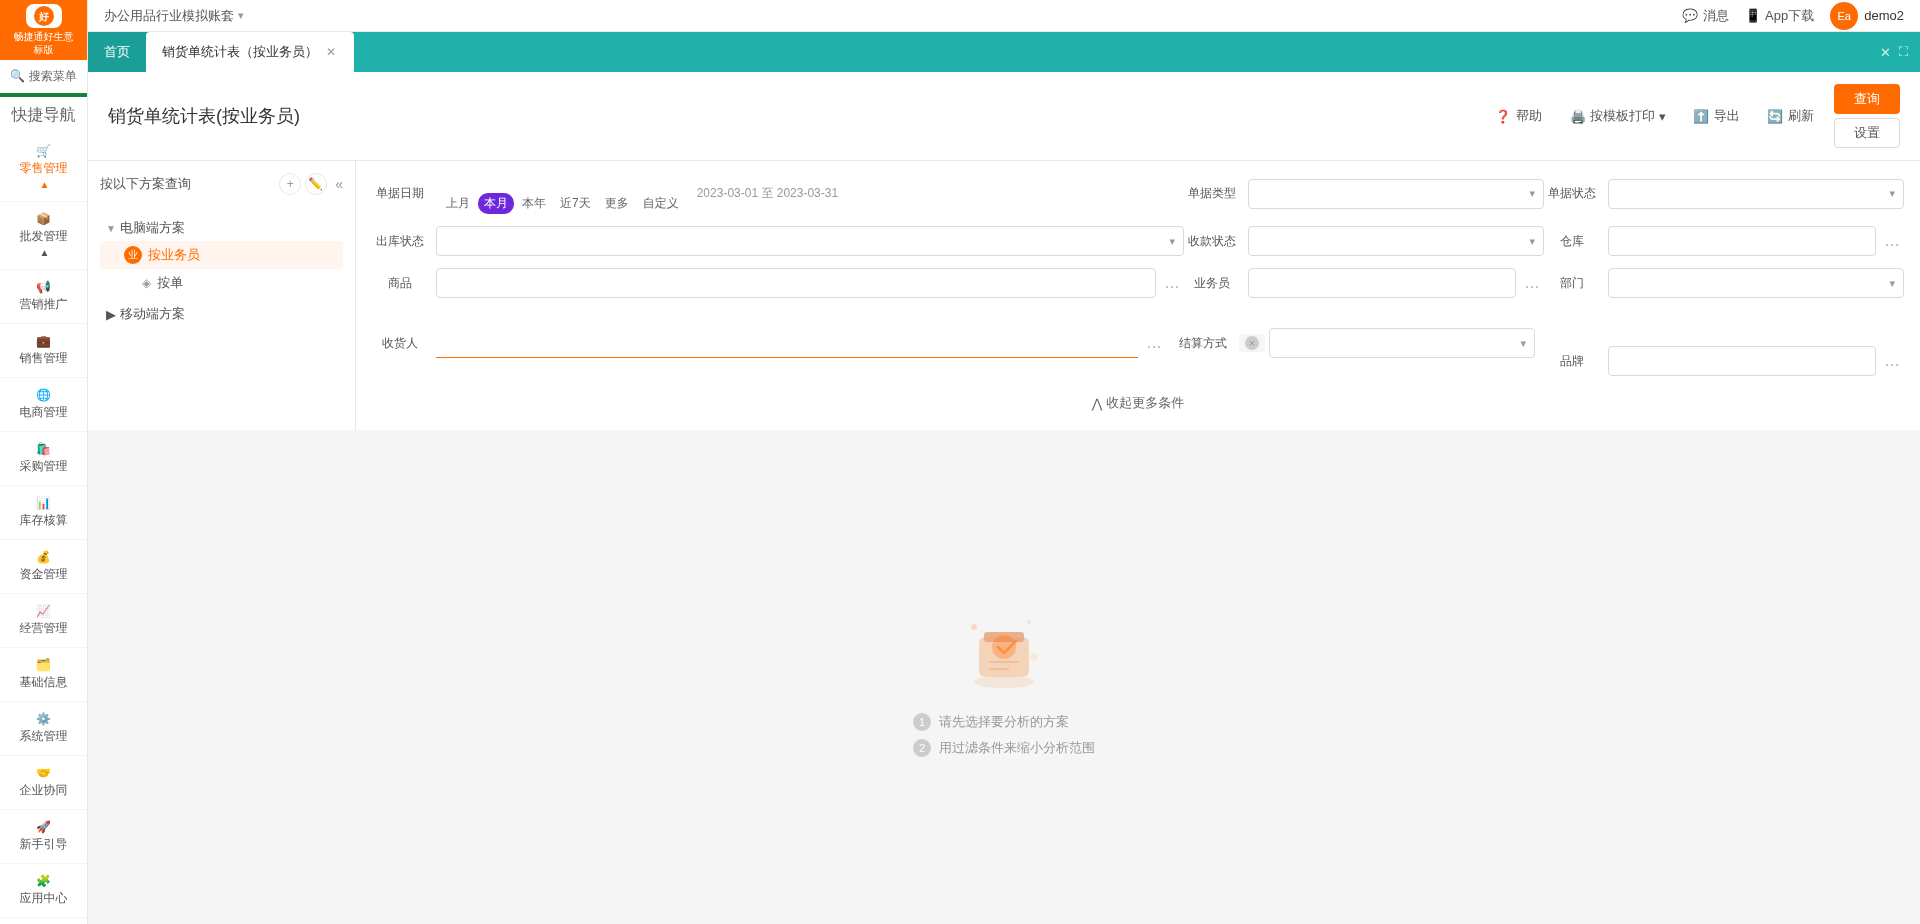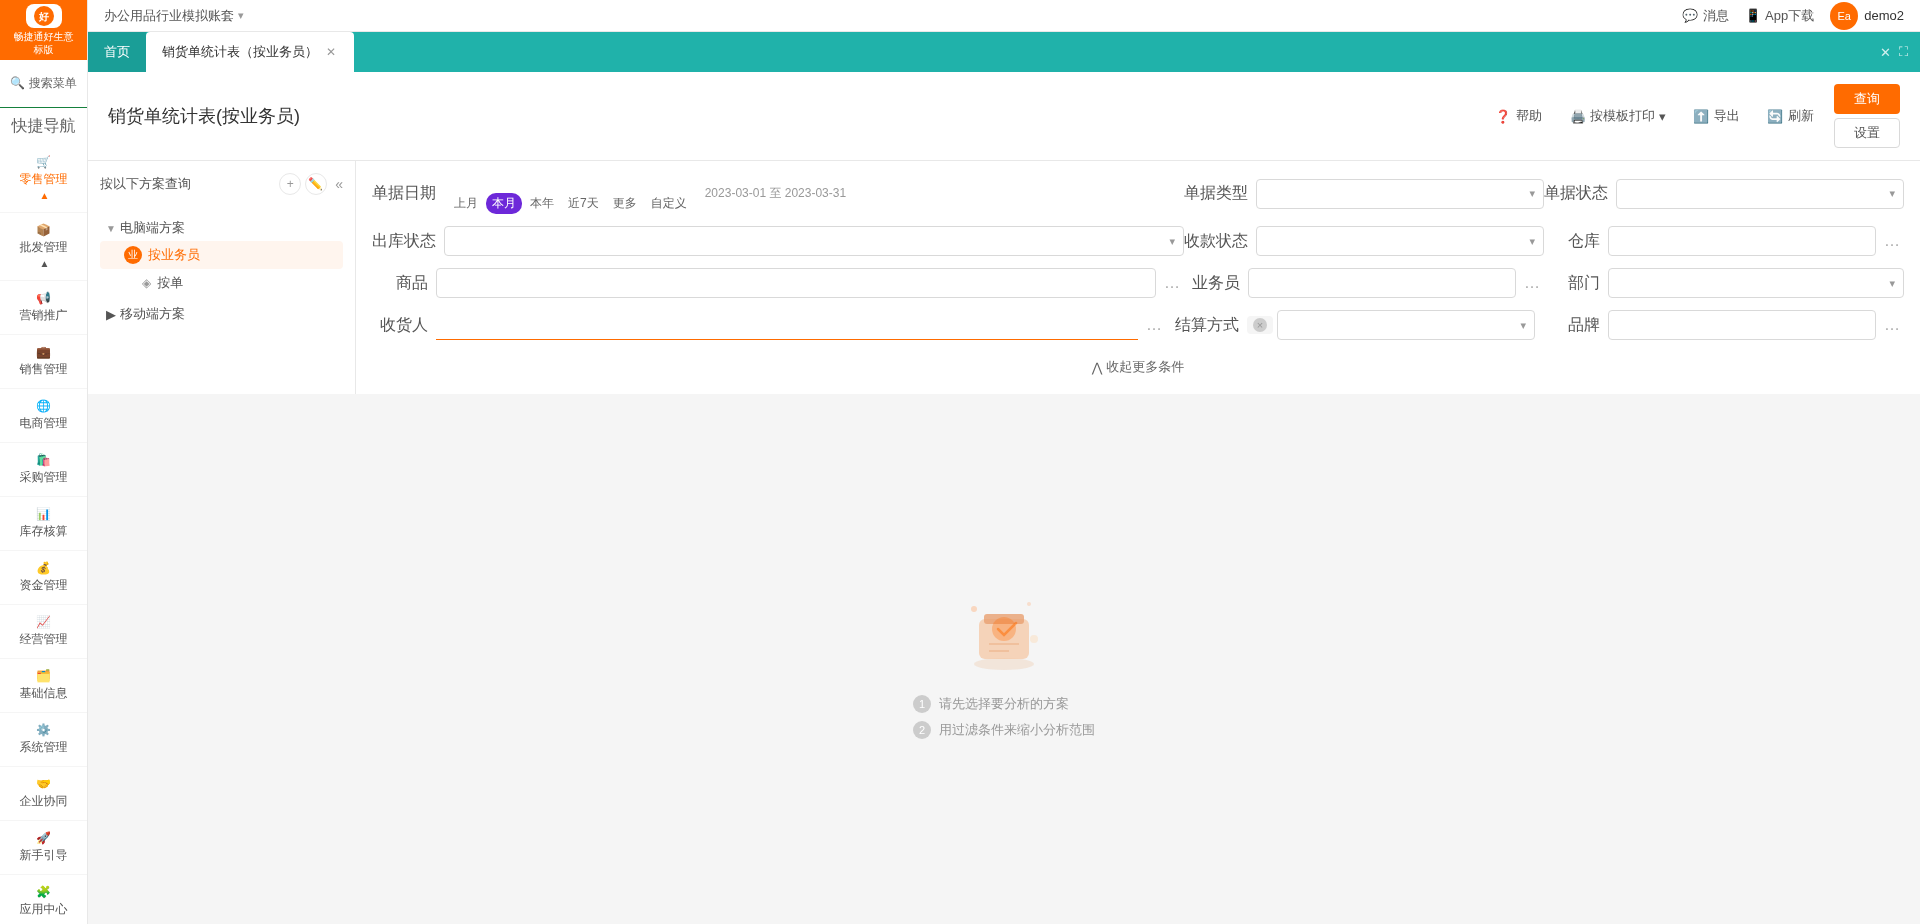--- a/index.html
+++ b/index.html
@@ -4,21 +4,21 @@
   <style>
     * { box-sizing: border-box; margin: 0; padding: 0; }
     body { font-family: -apple-system, BlinkMacSystemFont, "PingFang SC", "Microsoft YaHei", sans-serif; font-size: 13px; background: #f5f5f5; color: #333; display: flex; height: 924px; overflow: hidden; }
 
     
     .sidebar { width: 88px; background: #fff; border-right: 1px solid #e8e8e8; display: flex; flex-direction: column; align-items: center; padding-top: 0; flex-shrink: 0; }
     .logo-area { width: 100%; background: #ff6b00; padding: 10px 8px; display: flex; flex-direction: column; align-items: center; justify-content: center; min-height: 60px; cursor: pointer; }
     .logo-icon { width: 36px; height: 36px; background: #fff; border-radius: 8px; display: flex; align-items: center; justify-content: center; margin-bottom: 2px; }
     .logo-icon svg { width: 24px; height: 24px; }
     .logo-text { color: #fff; font-size: 10px; text-align: center; line-height: 1.3; }
-    .sidebar-search { padding: 15px 0; border-bottom: 1px solid #15803d; width: 100%; text-align: center; cursor: pointer; }
+    .sidebar-search { padding: 8px 0; border-bottom: 4px solid #15803d; width: 100%; text-align: center; cursor: pointer; }
     .sidebar-search span { font-size: 12px; color: #666; }
     .sidebar-nav-item { width: 100%; text-align: center; padding: 10px 4px; cursor: pointer; color: #555; font-size: 12px; border-bottom: 1px solid #f5f5f5; position: relative; }
     .sidebar-nav-item.active { color: #ff6b00; }
     .sidebar-nav-item .nav-label { display: block; margin-top: 2px; }
     .sidebar-nav-item .arrow { font-size: 10px; margin-left: 2px; }
     .sidebar-quick-nav { padding: 8px 4px; text-align: center; width: 100%; }
     .sidebar-quick-nav span { font-size: 16px; color: #666; }
 
     
     .main { flex: 1; display: flex; flex-direction: column; overflow: hidden; }
@@ -70,21 +70,21 @@
     .sub-item { padding: 5px 6px 5px 42px; display: flex; align-items: center; gap: 6px; cursor: pointer; color: #555; font-size: 13px; border-radius: 4px; }
     .sub-item .sub-icon { color: #999; font-size: 12px; }
 
     .mobile-group { margin-top: 4px; }
     .mobile-group-header { display: flex; align-items: center; gap: 4px; padding: 4px 6px; cursor: pointer; color: #555; font-size: 13px; }
 
     
     .filter-form { flex: 1; padding: 12px 16px; background: #fff; }
     .filter-row { display: flex; align-items: center; gap: 0; margin-bottom: 12px; }
     .filter-field { display: flex; align-items: center; flex: 1; min-width: 0; }
-    .filter-label { font-size: 16px; color: #555; white-space: nowrap; margin-right: 8px; min-width: 56px; text-align: right; flex-shrink: 0; }
+    .filter-label { font-size: 12px; color: #555; white-space: nowrap; margin-right: 8px; min-width: 56px; text-align: center; flex-shrink: 0; }
     .filter-input { flex: 1; height: 30px; border: 1px solid #d9d9d9; border-radius: 4px; padding: 0 8px; font-size: 13px; color: #333; background: #fff; outline: none; min-width: 0; }
     .filter-select { flex: 1; height: 30px; border: 1px solid #d9d9d9; border-radius: 4px; padding: 0 8px; font-size: 13px; color: #333; background: #fff; outline: none; min-width: 0; display: flex; align-items: center; justify-content: space-between; cursor: pointer; }
     .filter-select-arrow { color: #999; font-size: 11px; }
     .filter-dots { color: #aaa; font-size: 16px; cursor: pointer; margin-left: 4px; padding: 0 4px; }
 
     .date-field { display: flex; align-items: center; gap: 4px; }
     .date-tabs { display: flex; gap: 2px; margin-left: 4px; margin-top: 20px; }
     .date-tab { padding: 2px 6px; font-size: 12px; color: #666; cursor: pointer; border-radius: 2px; }
     .date-tab.active { background: #6d28d9; color: #fff; border-radius: 10px; }
     .date-range { font-size: 12px; color: #999; margin-left: 8px; }
@@ -411,21 +411,21 @@
             <div style="flex:1;display:flex;align-items:center;gap:4px;">
               <div class="tag-with-close">
                 <span class="tag-close">×</span>
               </div>
               <div class="filter-select" style="flex:1;min-width:60px;">
                 <span></span>
                 <span class="filter-select-arrow">▾</span>
               </div>
             </div>
           </div>
-          <div class="filter-field" style="flex:1;max-width:360px;">
+          <div class="filter-field" style="flex:1;max-width:360px;margin-top:36px;">
             <span class="filter-label">品牌</span>
             <div style="flex:1;display:flex;align-items:center;">
               <input class="filter-input" type="text" style="flex: 1 1 0%;">
               <span class="filter-dots">…</span>
             </div>
           </div>
         </div>
 
         <div class="collapse-more-btn">
           <span>⋀</span>

